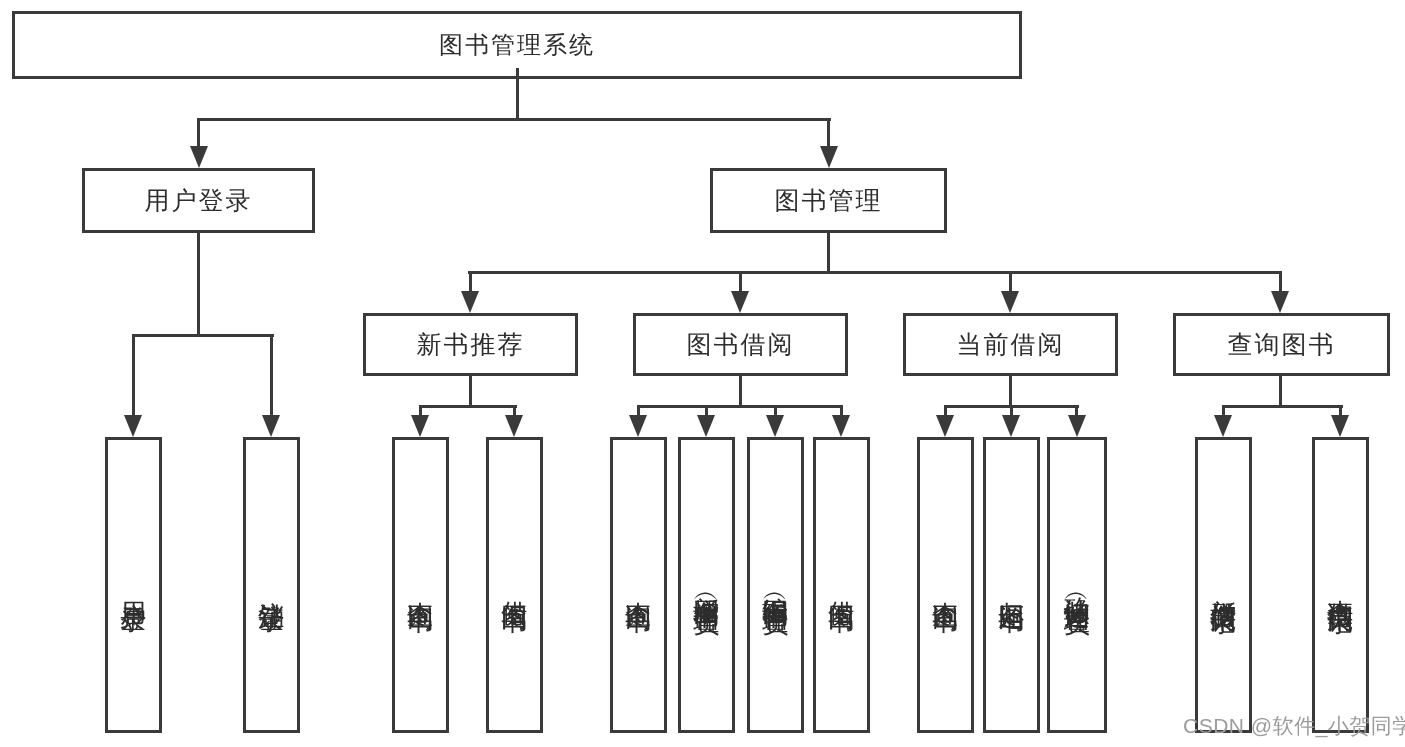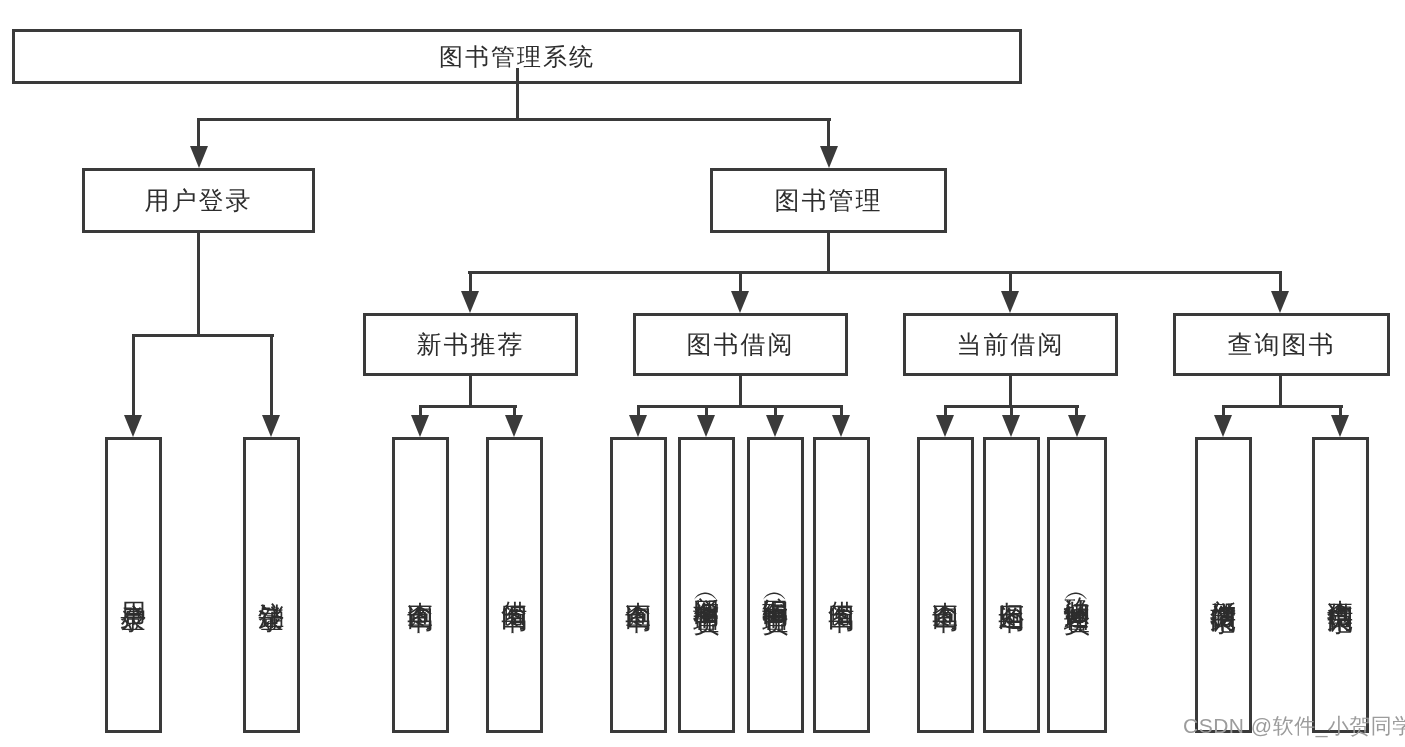--- a/index.html
+++ b/index.html
@@ -64,21 +64,21 @@
     color: var(--watermark, #9c9c9c);
     white-space: nowrap;
     z-index: 5;
   }
 </style>
 </head>
 <body>
 
 <div class="canvas">
 
-  <div class="box hbox root-box" style="left:12px; top:29px; width:1010px; height:55px;font-family:Liberation Serif, serif;">图书管理系统</div>
+  <div class="box hbox root-box" style="left:12px; top:11px; width:1010px; height:68px;font-family:Liberation Serif, serif;">图书管理系统</div>
 
   <div class="box hbox" style="left:82px; top:168px; width:233px; height:65px;">用户登录</div>
   <div class="box hbox" style="left:363px; top:313px; width:215px; height:63px;">新书推荐</div>
 
   <div class="box hbox" style="left:710px; top:168px; width:237px; height:65px;">图书管理</div>
   <div class="box hbox" style="left:903px; top:313px; width:215px; height:63px;">当前借阅</div>
   <div class="box hbox" style="left:633px; top:313px; width:215px; height:63px;">图书借阅</div>
   <div class="box hbox" style="left:1173px; top:313px; width:217px; height:63px;">查询图书</div>
 
   <div class="box vbox" style="left:105px;">用户登录</div>

